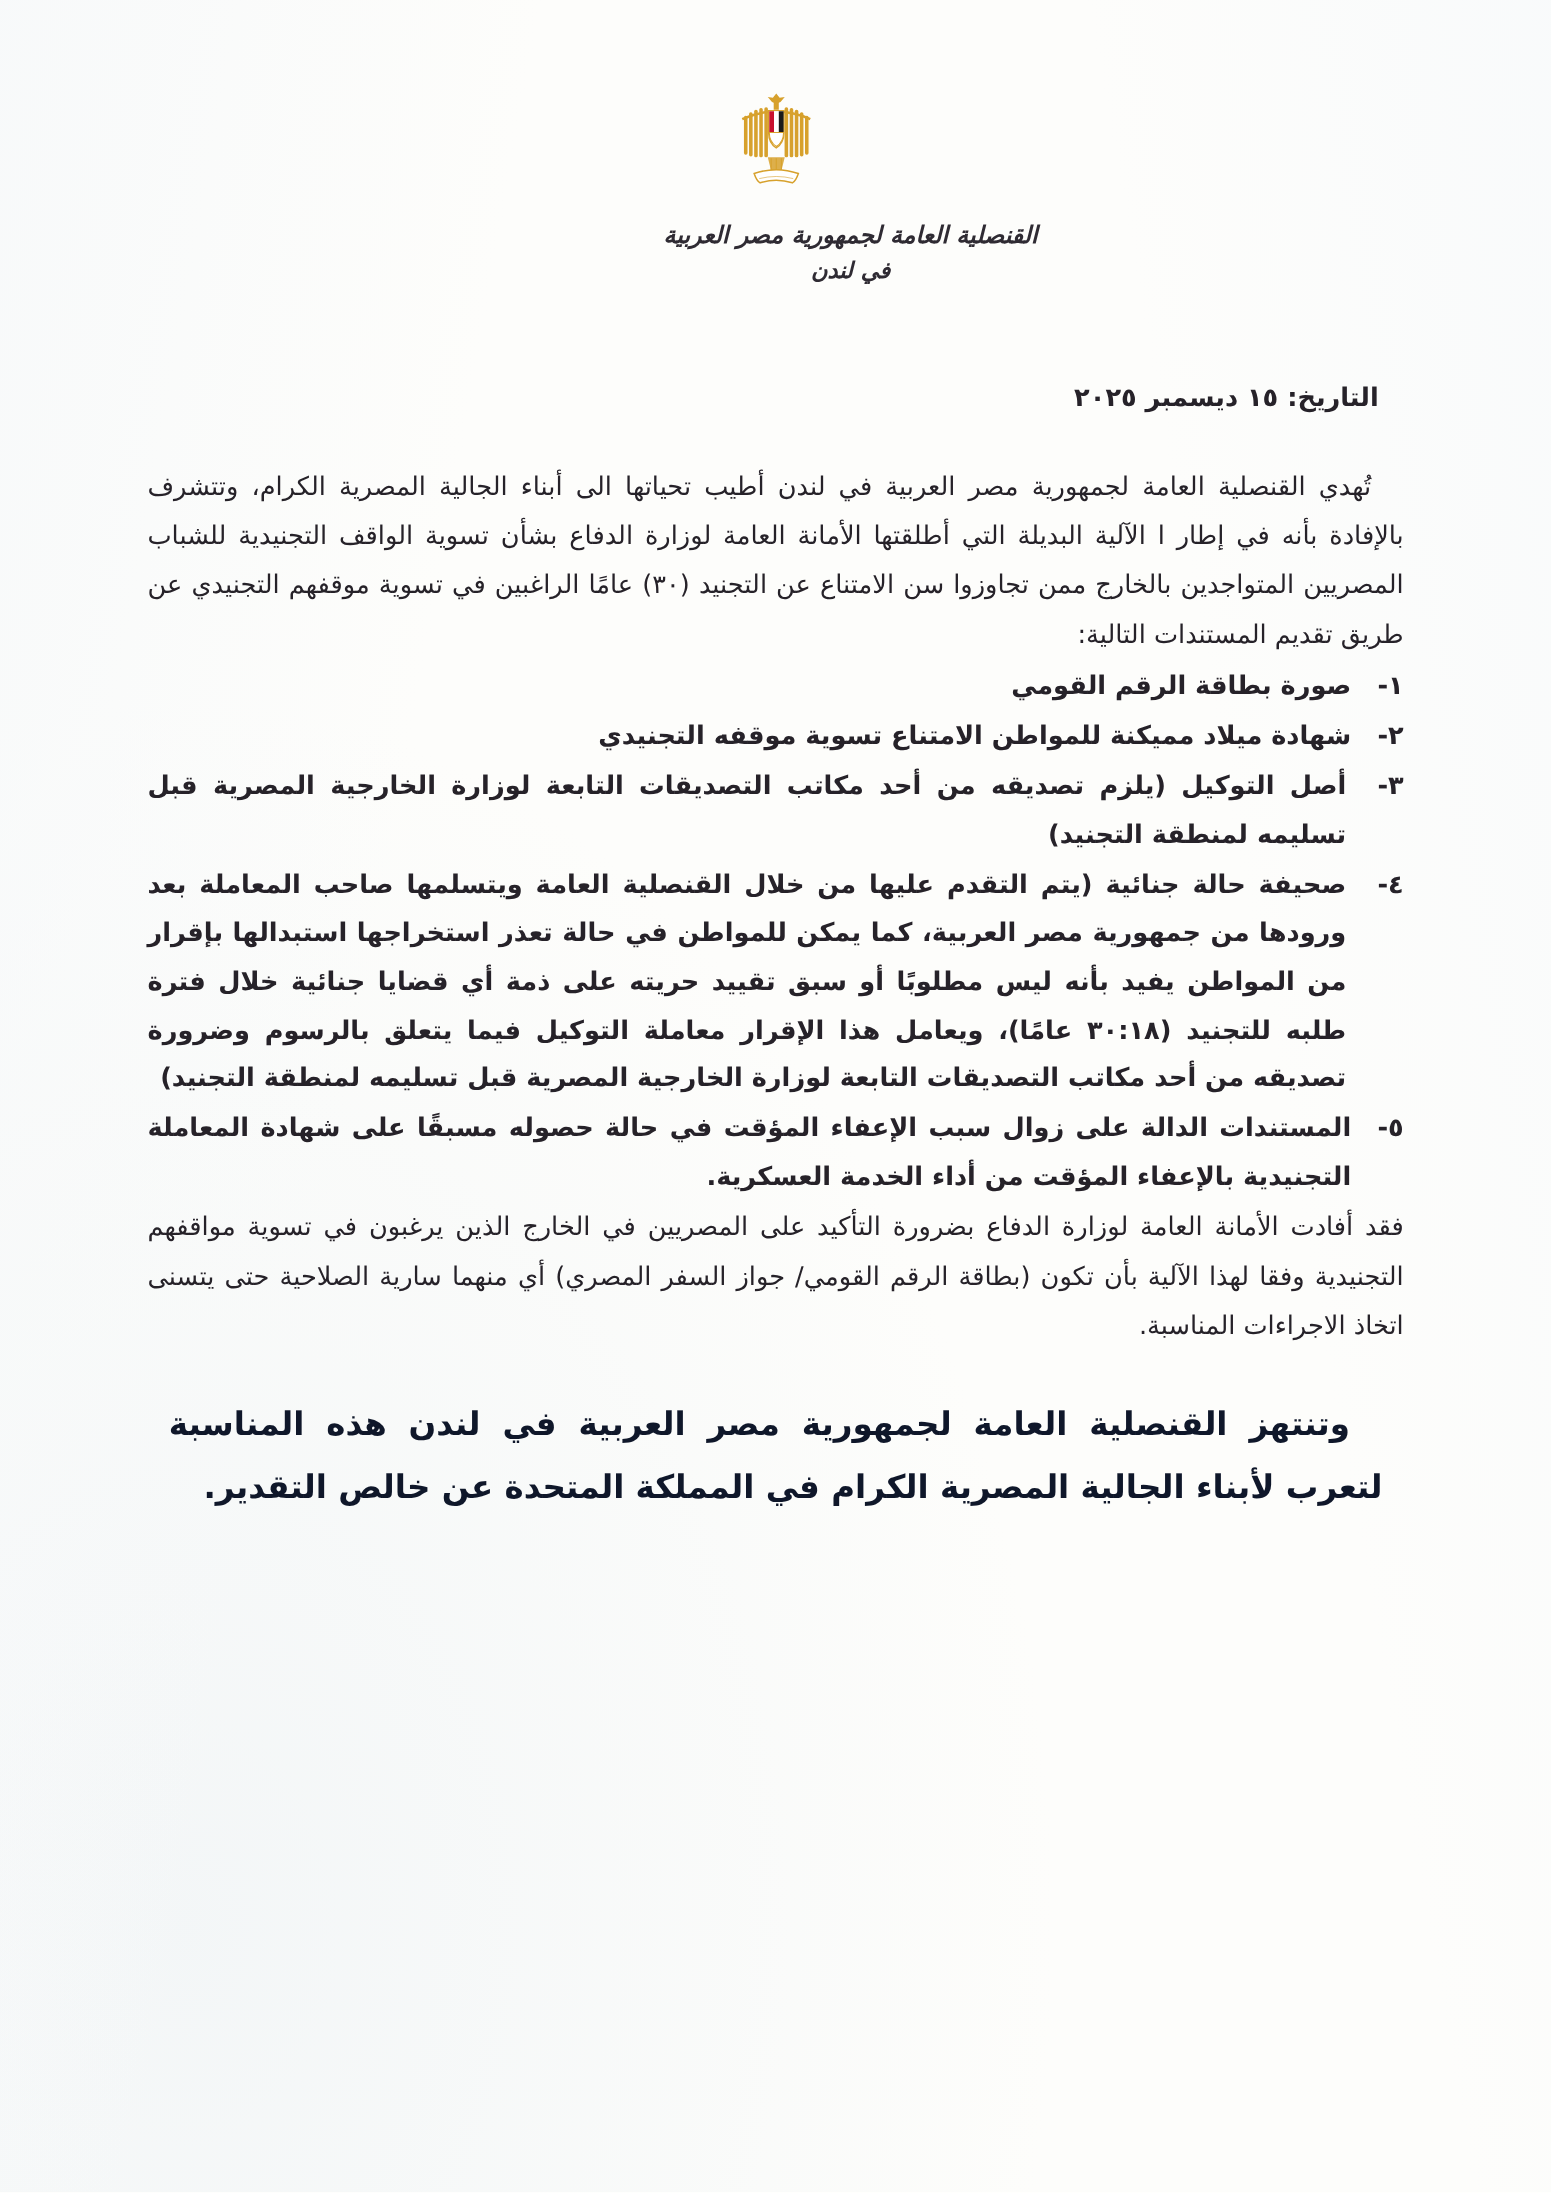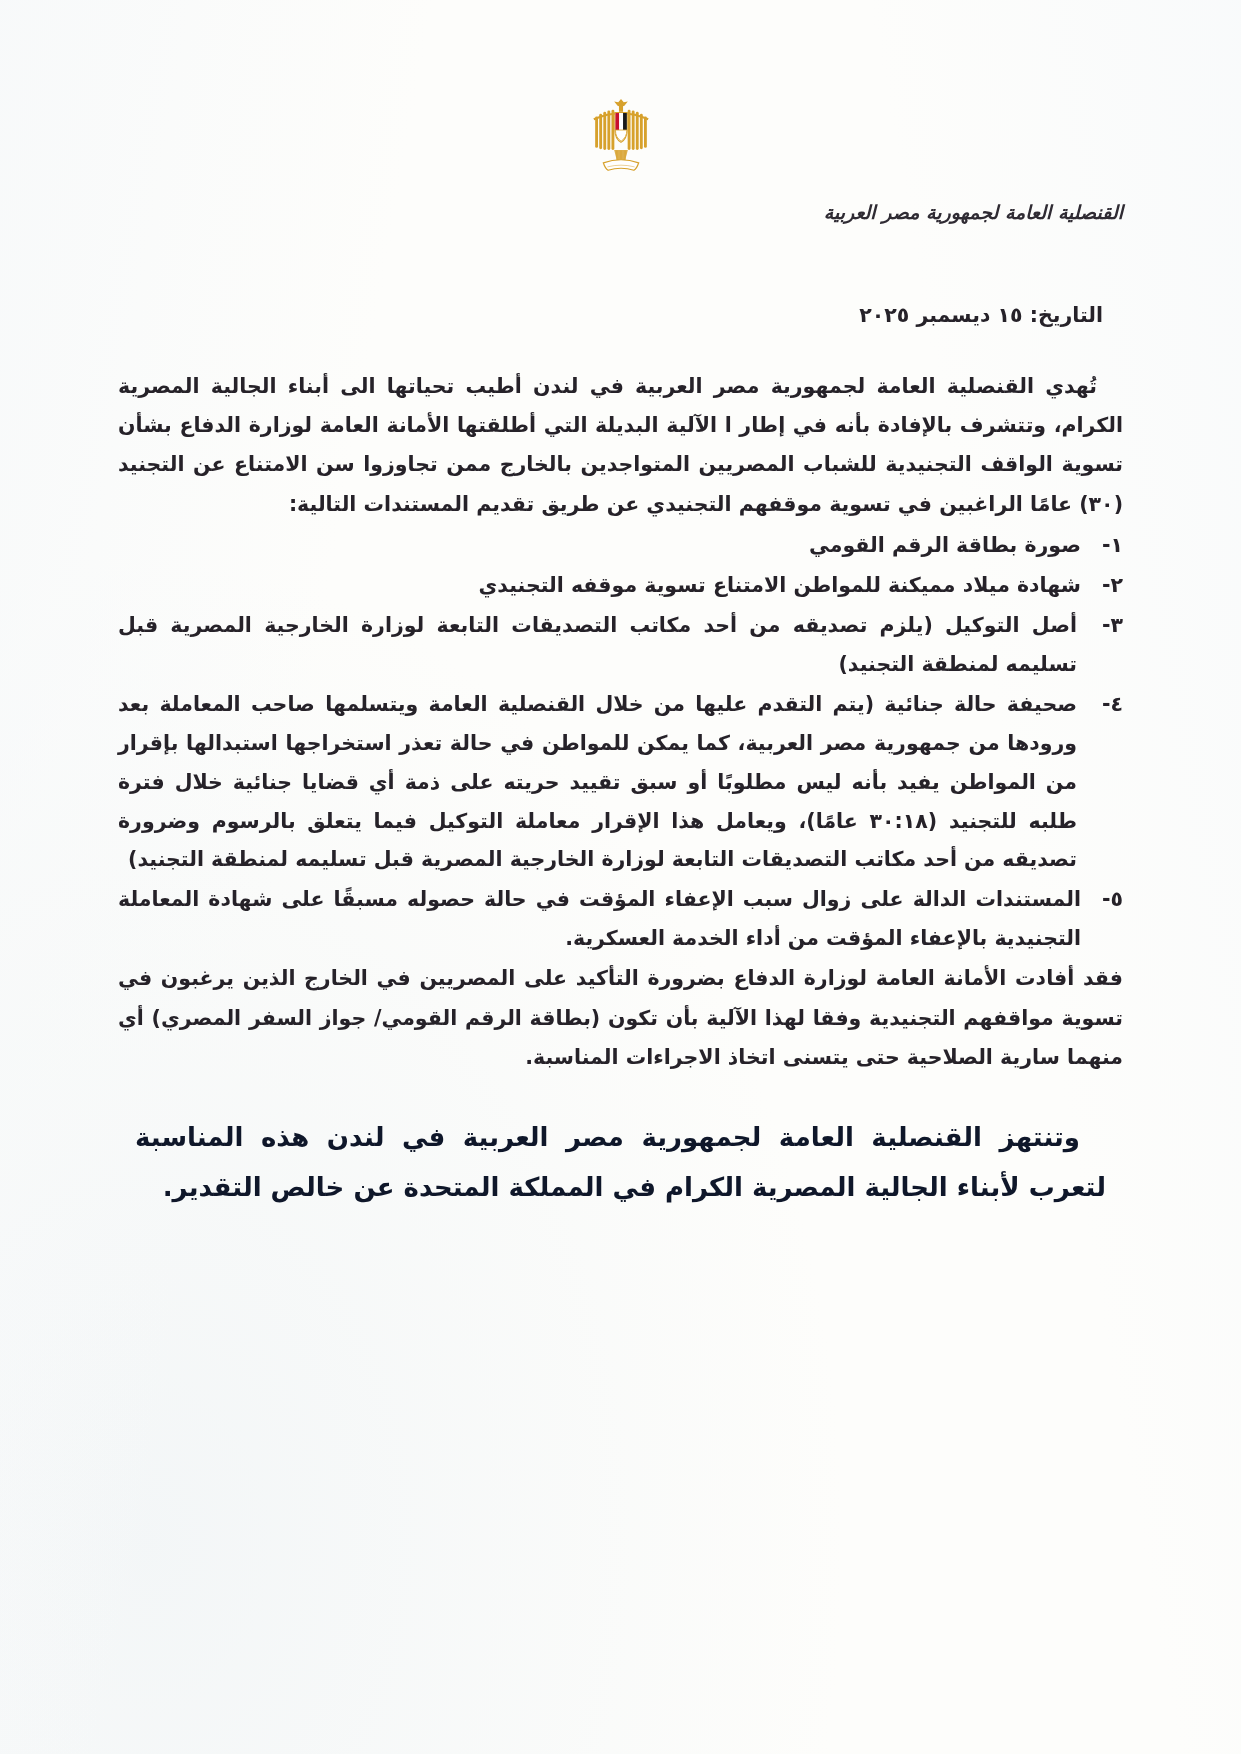--- a/index.html
+++ b/index.html
@@ -31,21 +31,22 @@
     pointer-events: none;
   }
   .content {
     position: relative;
     padding: 0 118px;
     box-sizing: border-box;
   }
 
   
   .letterhead {
-    padding-top: 96px;
+    text-align: center;
+    padding-top: 72px;
   }
   .emblem {
     display: block;
     margin: 0 auto;
     width: 68px;
     height: 86px;
   }
   .letterhead-lines {
     margin-top: 16px;
     margin-right: 0;
@@ -106,21 +107,21 @@
     line-height: 1.6;
   }
 
   
   .body-block {
     margin-top: 40px;
   }
   p.para {
     margin: 0 0 2px 0;
     font-size: 20.5px;
-    font-weight: 700;
+    font-weight: 400;
     color: #262229;
     line-height: 1.92;
     text-align: justify;
     text-align-last: right;
     direction: rtl;
   }
   p.para.first {
     text-indent: 26px;
   }
   p.para.tail {
@@ -219,20 +220,21 @@
             <path d="M50 80 v15"></path>
             <path d="M56 80 v14"></path>
         </g>
 
         <path d="M24 98 q26 -9 52 0 q-3 9 -7 11 q-19 -6 -38 0 q-4 -2 -7 -11 z" fill="#ffffff" stroke="#d7a12c" stroke-width="1.8"></path>
         <path d="M30 104 q20 -5 40 0" fill="none" stroke="#d7a12c" stroke-width="1" opacity="0.7"></path>
       </svg>
 
       <div class="letterhead-lines">
         <div class="letterhead-line">القنصلية العامة لجمهورية مصر العربية</div>
+        <div class="letterhead-line second">في لندن</div>
       </div>
     </div>
 
     <div class="date-row">
       <div class="date-text">التاريخ: ١٥ ديسمبر ٢٠٢٥</div>
     </div>
 
 
     <div class="body-block">
       <p class="para first">تُهدي القنصلية العامة لجمهورية مصر العربية في لندن أطيب تحياتها الى أبناء الجالية المصرية الكرام، وتتشرف بالإفادة بأنه في إطار ا الآلية البديلة التي أطلقتها الأمانة العامة لوزارة الدفاع بشأن تسوية الواقف التجنيدية للشباب المصريين المتواجدين بالخارج ممن تجاوزوا سن الامتناع عن التجنيد (٣٠) عامًا الراغبين في تسوية موقفهم التجنيدي عن طريق تقديم المستندات التالية:</p>

